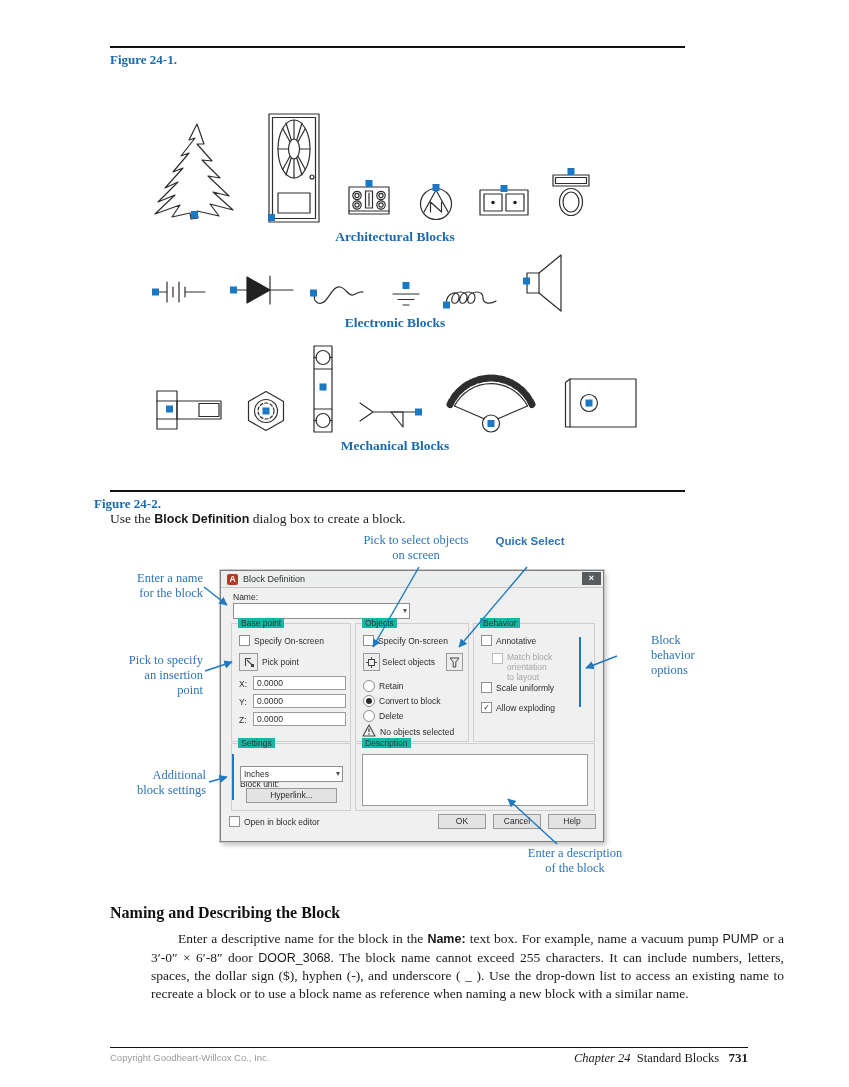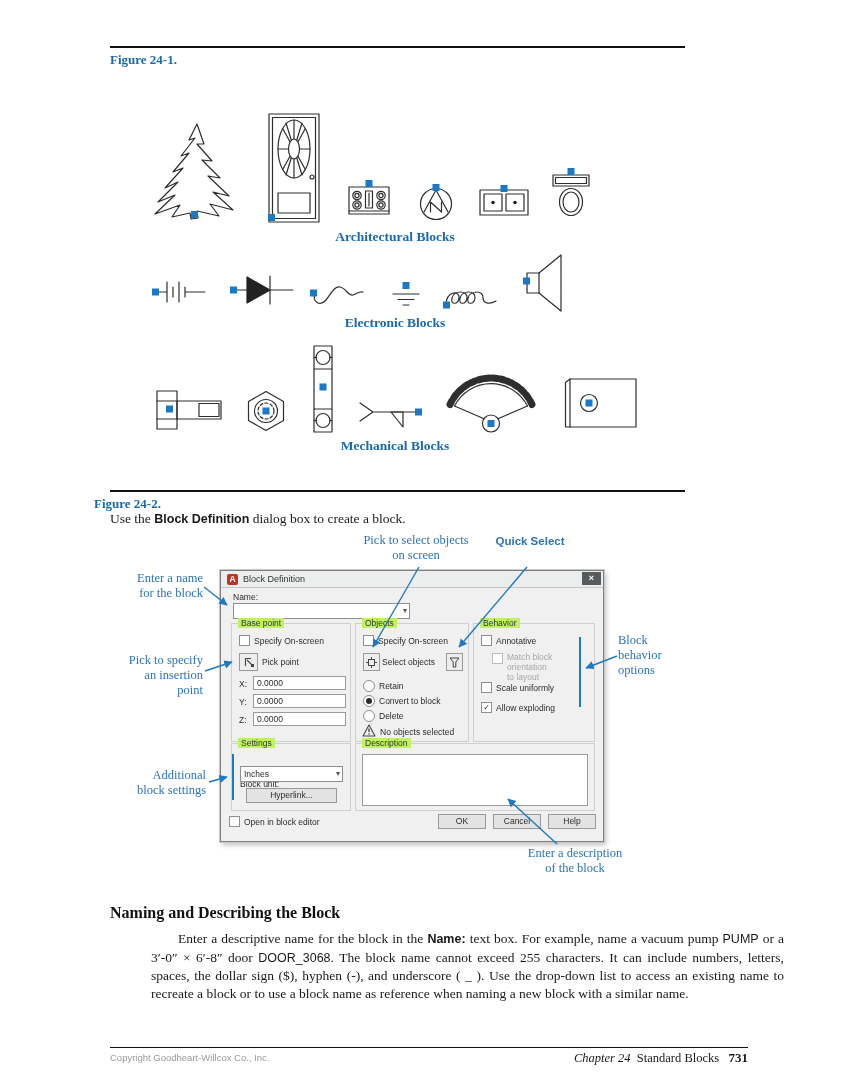--- a/index.html
+++ b/index.html
@@ -28,21 +28,21 @@
        border:1px solid #7e7e7e;outline:1px solid #c9c9c9;box-shadow:2px 3px 5px rgba(0,0,0,.25);
        font-family:"Liberation Sans",sans-serif;font-size:8.5px;color:#2b2b2b;}
   .titlebar{position:absolute;left:0;top:0;right:0;height:16px;background:#eceeee;border-bottom:1px solid #c6c6c6;
             display:flex;align-items:center;}
   .acad{width:11px;height:11px;margin:0 5px 0 6px;background:#c03327;color:#fff;border-radius:2px;
         font:bold 8.5px/11px "Liberation Sans",sans-serif;text-align:center;}
   .dtitle{font-size:9px;color:#333;}
   .close{position:absolute;right:2px;top:1px;width:19px;height:13px;background:#575b5e;color:#fff;
          font:bold 9px/13px "Liberation Sans",sans-serif;text-align:center;}
   .grp{position:absolute;border:1px solid #cfcfcf;}
-  .grp-label{position:absolute;top:-6px;left:6px;background:#bef264;padding:0 3px;color:#333;}
+  .grp-label{position:absolute;top:-6px;left:6px;background:#14b8a6;padding:0 3px;color:#333;}
   .cbrow{position:absolute;display:flex;align-items:center;gap:4px;}
   .box{width:9px;height:9px;background:#fff;border:1px solid #8f8f8f;font:8px/9px "Liberation Sans",sans-serif;
        text-align:center;color:#222;flex:0 0 auto;}
   .dis .box{border-color:#bdbdbd;} .dis{color:#a6a6a6;}
   .rbrow{position:absolute;display:flex;align-items:center;gap:4px;}
   .rb{width:10px;height:10px;border:1px solid #8f8f8f;border-radius:50%;background:#fff;position:relative;flex:0 0 auto;}
   .rb.sel::after{content:'';position:absolute;inset:2px;background:#2b2b2b;border-radius:50%;}
   .tf{position:absolute;background:#fff;border:1px solid #9a9a9a;padding:1px 3px;font-size:8.5px;}
   .combo{position:absolute;background:#fff;border:1px solid #8f8f8f;}
   .combo .chv{position:absolute;right:2px;top:0;bottom:0;color:#555;font-size:8px;line-height:13px;}
@@ -237,21 +237,21 @@
 
   <div class="co c" style="left:336px;top:533px;width:160px;">Pick to select objects
 on screen</div>
   <div class="co-bold" style="left:480px;top:534px;width:100px;">Quick Select</div>
   <div class="co c" style="left:480px;top:548px;width:100px;margin-top:48px;">button</div>
   <div class="co r" style="left:95px;top:571px;width:108px;">Enter a name
 for the block</div>
   <div class="co r" style="left:95px;top:653px;width:108px;">Pick to specify
 an insertion
 point</div>
-  <div class="co" style="left:618px;top:633px;width:70px;">Block
+  <div class="co" style="left:651px;top:633px;width:70px;">Block
 behavior
 options</div>
   <div class="co r" style="left:95px;top:768px;width:111px;">Additional
 block settings</div>
   <div class="co c" style="left:495px;top:846px;width:160px;">Enter a description
 of the block</div>
 
   <div class="dlg">
     <div class="titlebar">
       <span class="acad">A</span>

